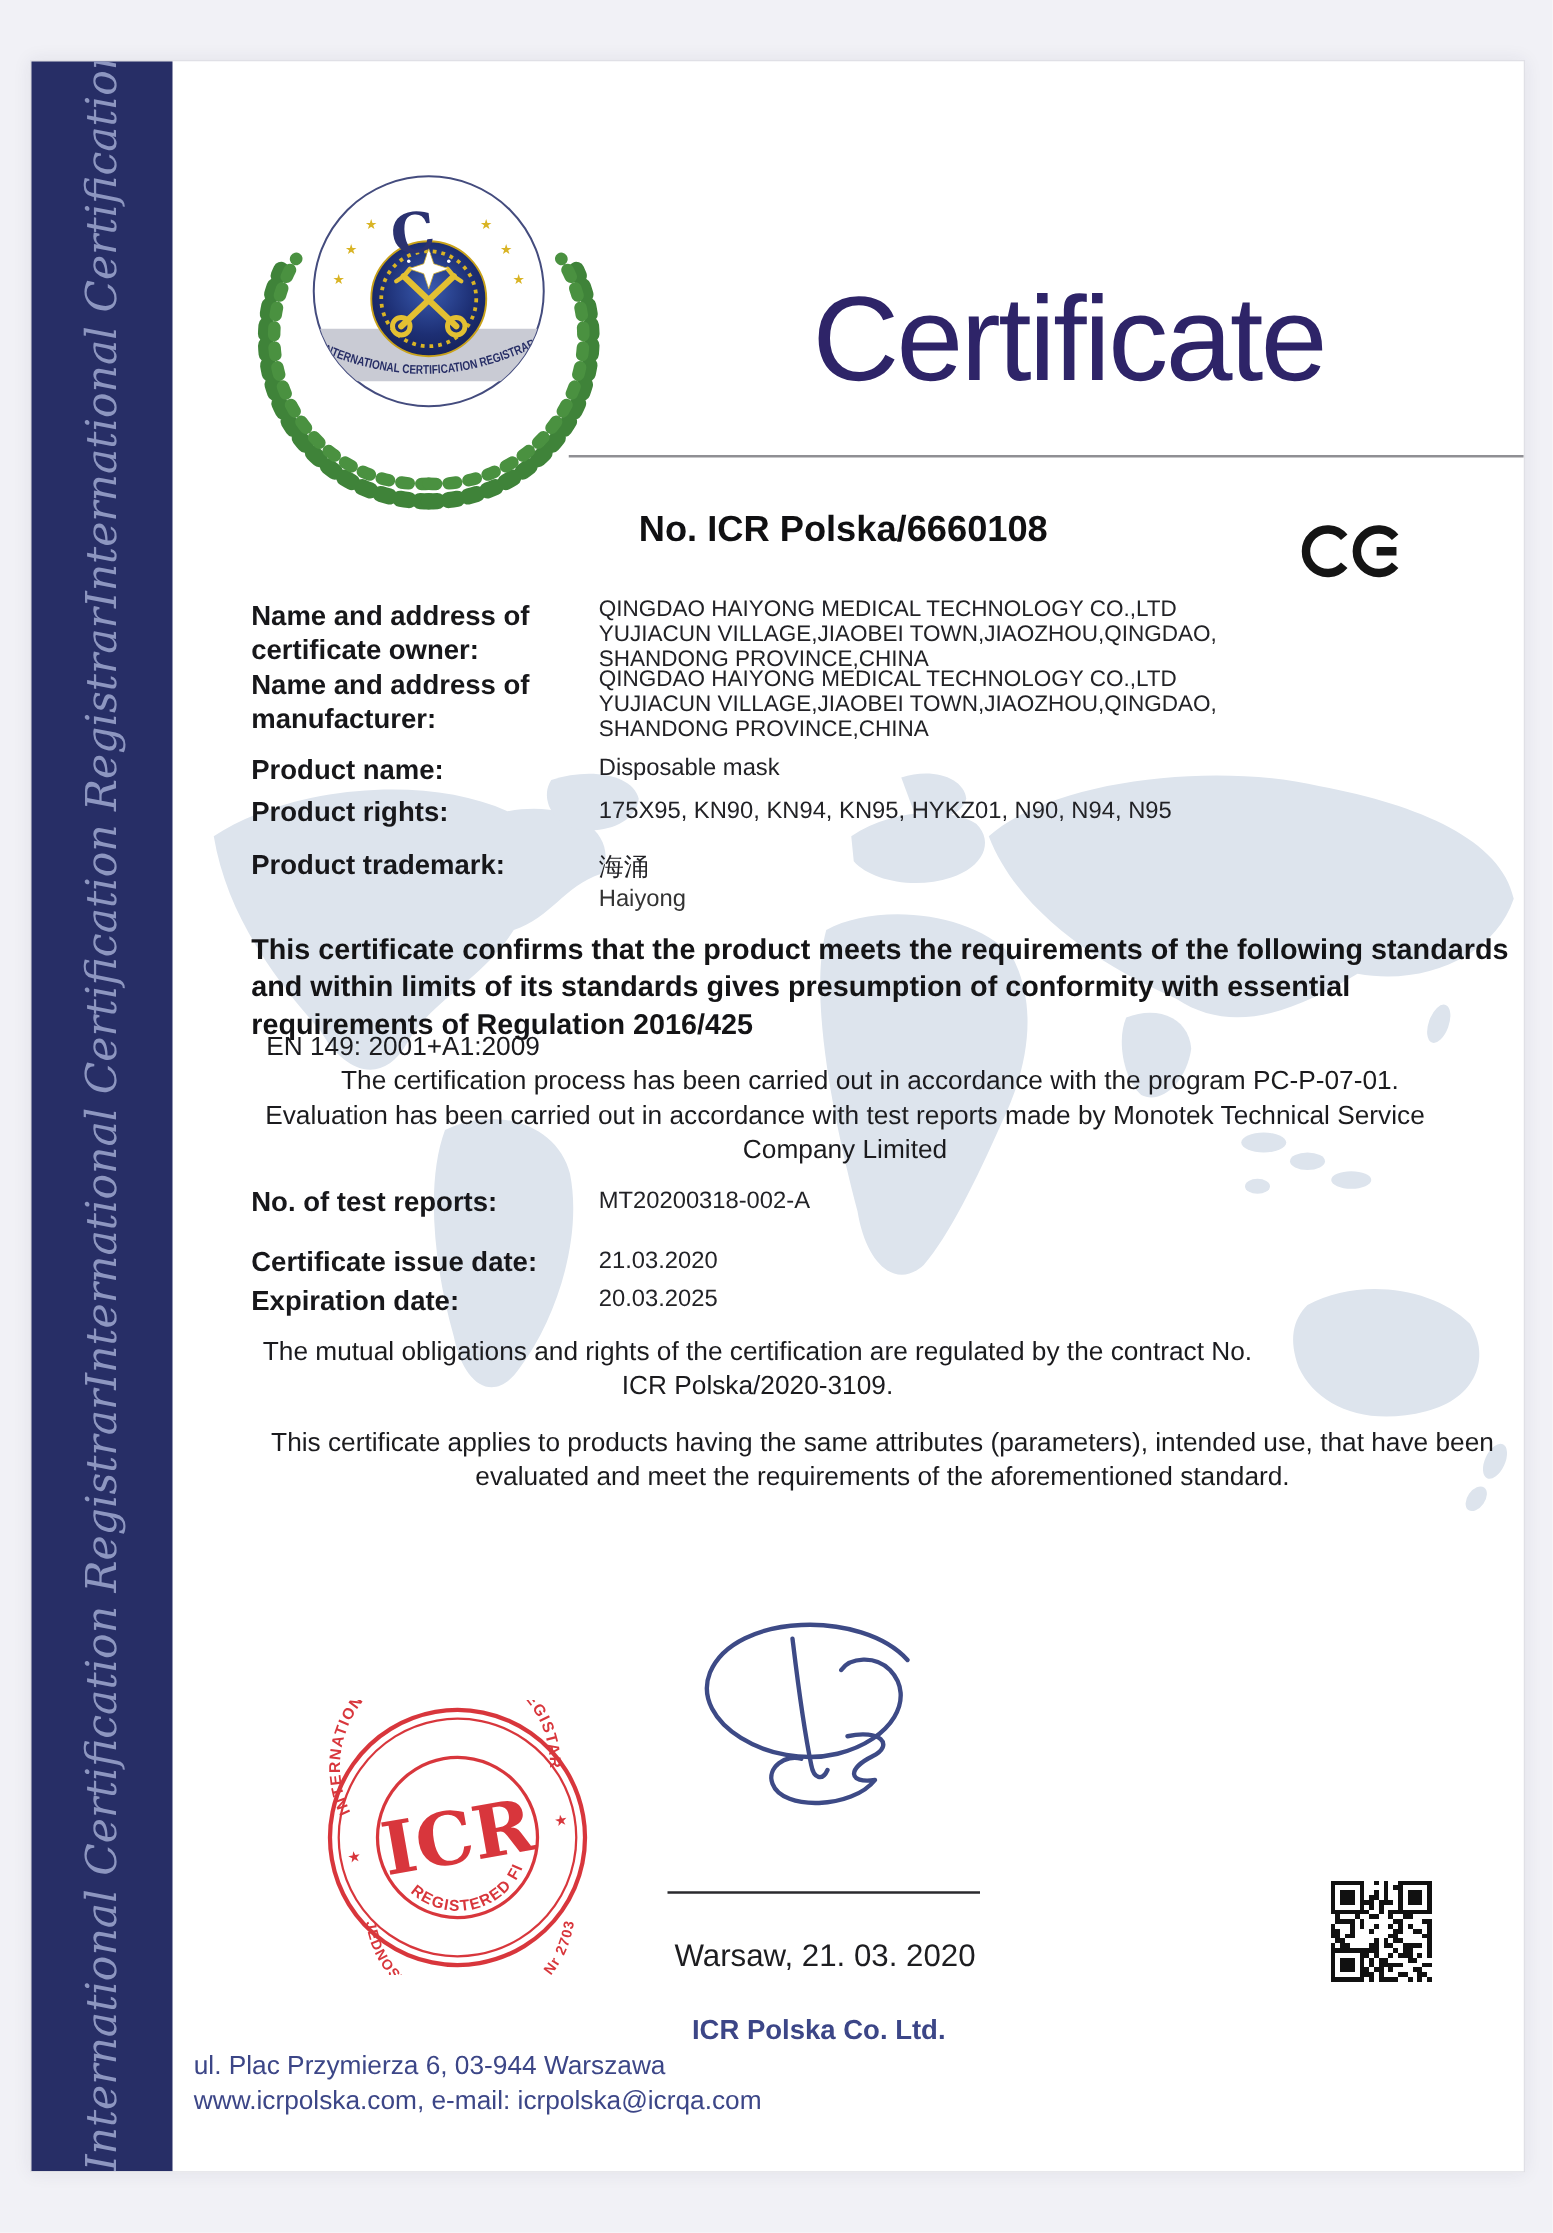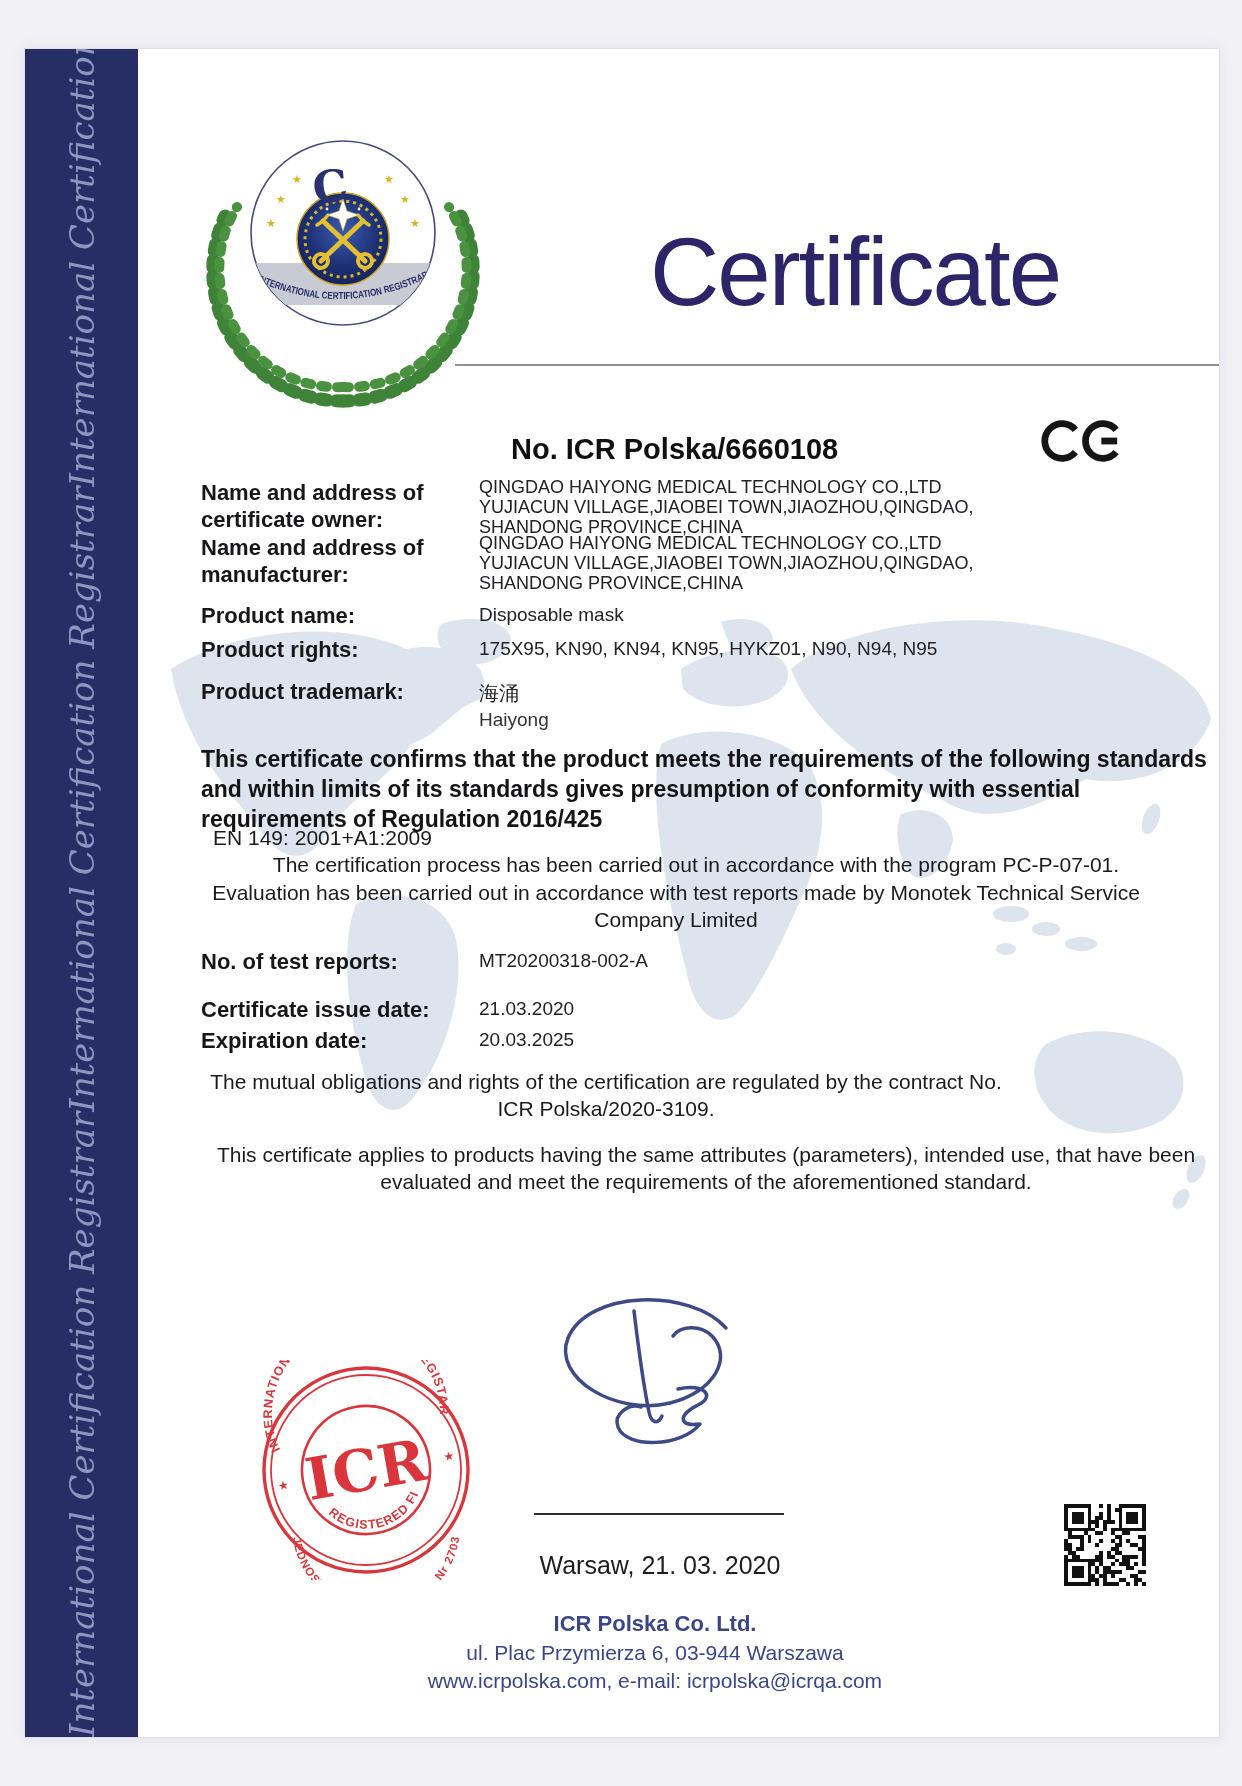--- a/index.html
+++ b/index.html
@@ -12,39 +12,39 @@
     transform:rotate(-90deg) translateX(-1688px);transform-origin:0 0;
     display:flex;justify-content:space-around;align-items:center;
     font-family:"DejaVu Serif",serif;font-style:italic;font-size:34px;color:#8d96c0;white-space:nowrap;}
   
   .map{position:absolute;left:116px;top:565px;width:1078px;height:620px;}
   
   .logo{position:absolute;left:168px;top:62px;width:300px;height:300px;}
   .title{position:absolute;left:500px;top:168px;width:660px;text-align:center;
     font-size:96px;line-height:110px;font-weight:400;letter-spacing:-2px;color:#2e2468;}
   .title-rule{position:absolute;left:430px;top:315px;width:764px;height:2px;background:#8f8f94;}
-  .cert-no{position:absolute;left:486px;top:359px;font-size:29px;font-weight:bold;color:#101012;margin-top:25px;}
+  .cert-no{position:absolute;left:486px;top:359px;font-size:29px;font-weight:bold;color:#101012;}
   .ce{position:absolute;left:1016px;top:366px;width:92px;height:52px;}
   
   .lbl{position:absolute;left:176px;font-size:22px;font-weight:bold;color:#17171a;line-height:27px;}
   .val{position:absolute;left:454px;font-size:19px;color:#222226;}
   .addr{position:absolute;left:454px;font-size:18px;line-height:20px;color:#222226;white-space:nowrap;}
   .para{position:absolute;left:176px;font-size:21px;line-height:27px;color:#1b1b1e;text-align:center;}
   .para-b{position:absolute;left:176px;font-size:23px;line-height:30px;font-weight:bold;color:#141416;}
   
   .sig{position:absolute;left:505px;top:1237px;width:235px;height:180px;}
   .director{position:absolute;left:400px;top:1432px;width:470px;text-align:center;font-size:25px;color:#1d1d20;}
   .dir-rule{position:absolute;left:509px;top:1464px;width:250px;height:2px;background:#2a2a2e;}
   .placedate{position:absolute;left:400px;top:1502px;width:470px;text-align:center;font-size:25px;color:#1d1d20;}
   .stamp{position:absolute;left:231px;top:1311px;width:220px;height:220px;opacity:.92;}
   .qr{position:absolute;left:1024px;top:1440px;width:112px;height:112px;}
   
   .footer-company{position:absolute;left:130px;top:1562px;width:1000px;text-align:center;
     font-size:22px;font-weight:bold;color:#3c4687;}
-  .footer-line{position:absolute;left:130px;width:1000px;text-align:center;font-size:21px;color:#3c4687;}
+  .footer-line{position:absolute;left:130px;width:1000px;font-size:21px;color:#3c4687;}
 </style>
 </head>
 <body>
 
 <div class="page">
 
   <svg class="map" viewBox="0 0 1078 620" preserveAspectRatio="none">
     <g fill="#dde4ed">
       <path d="M30 55 C90 15 200 5 265 35 C320 25 355 55 340 85 C310 95 300 120 270 130 C245 170 205 185 185 220 C165 255 135 245 115 210 C75 165 40 115 30 55 Z"></path>
       <path d="M300 10 C330 0 365 5 370 25 C368 45 340 55 315 48 C298 40 292 22 300 10 Z"></path>

